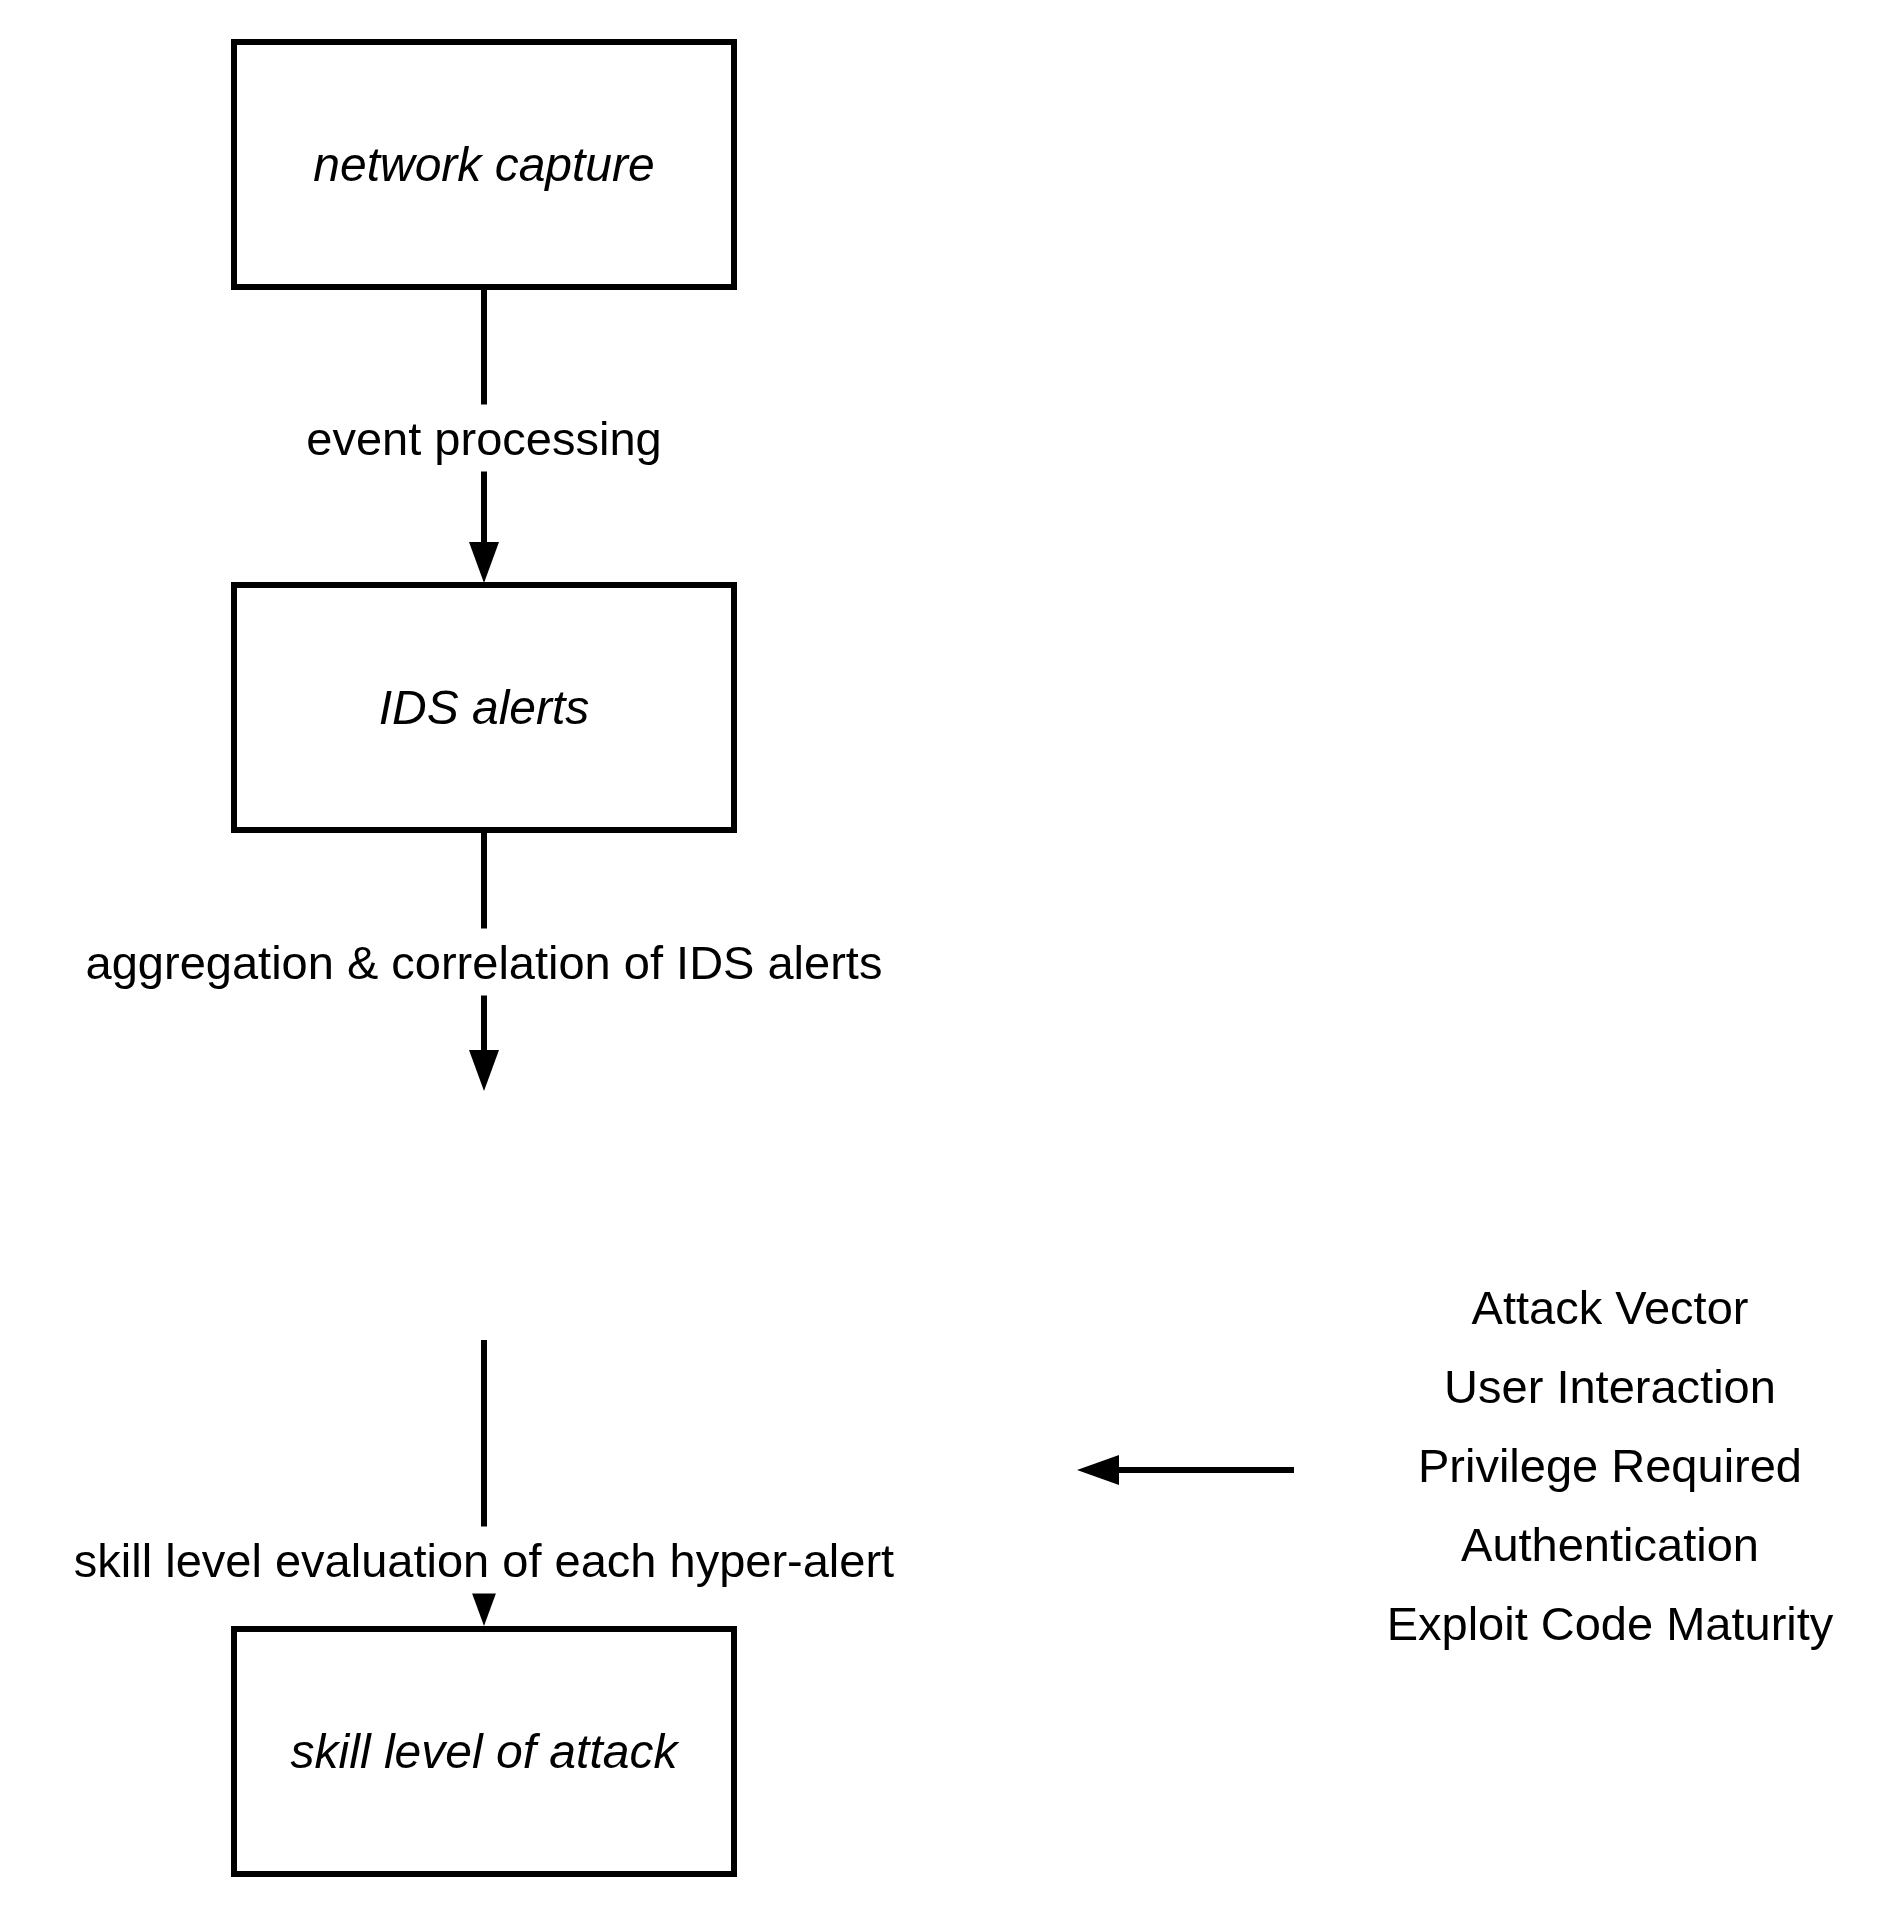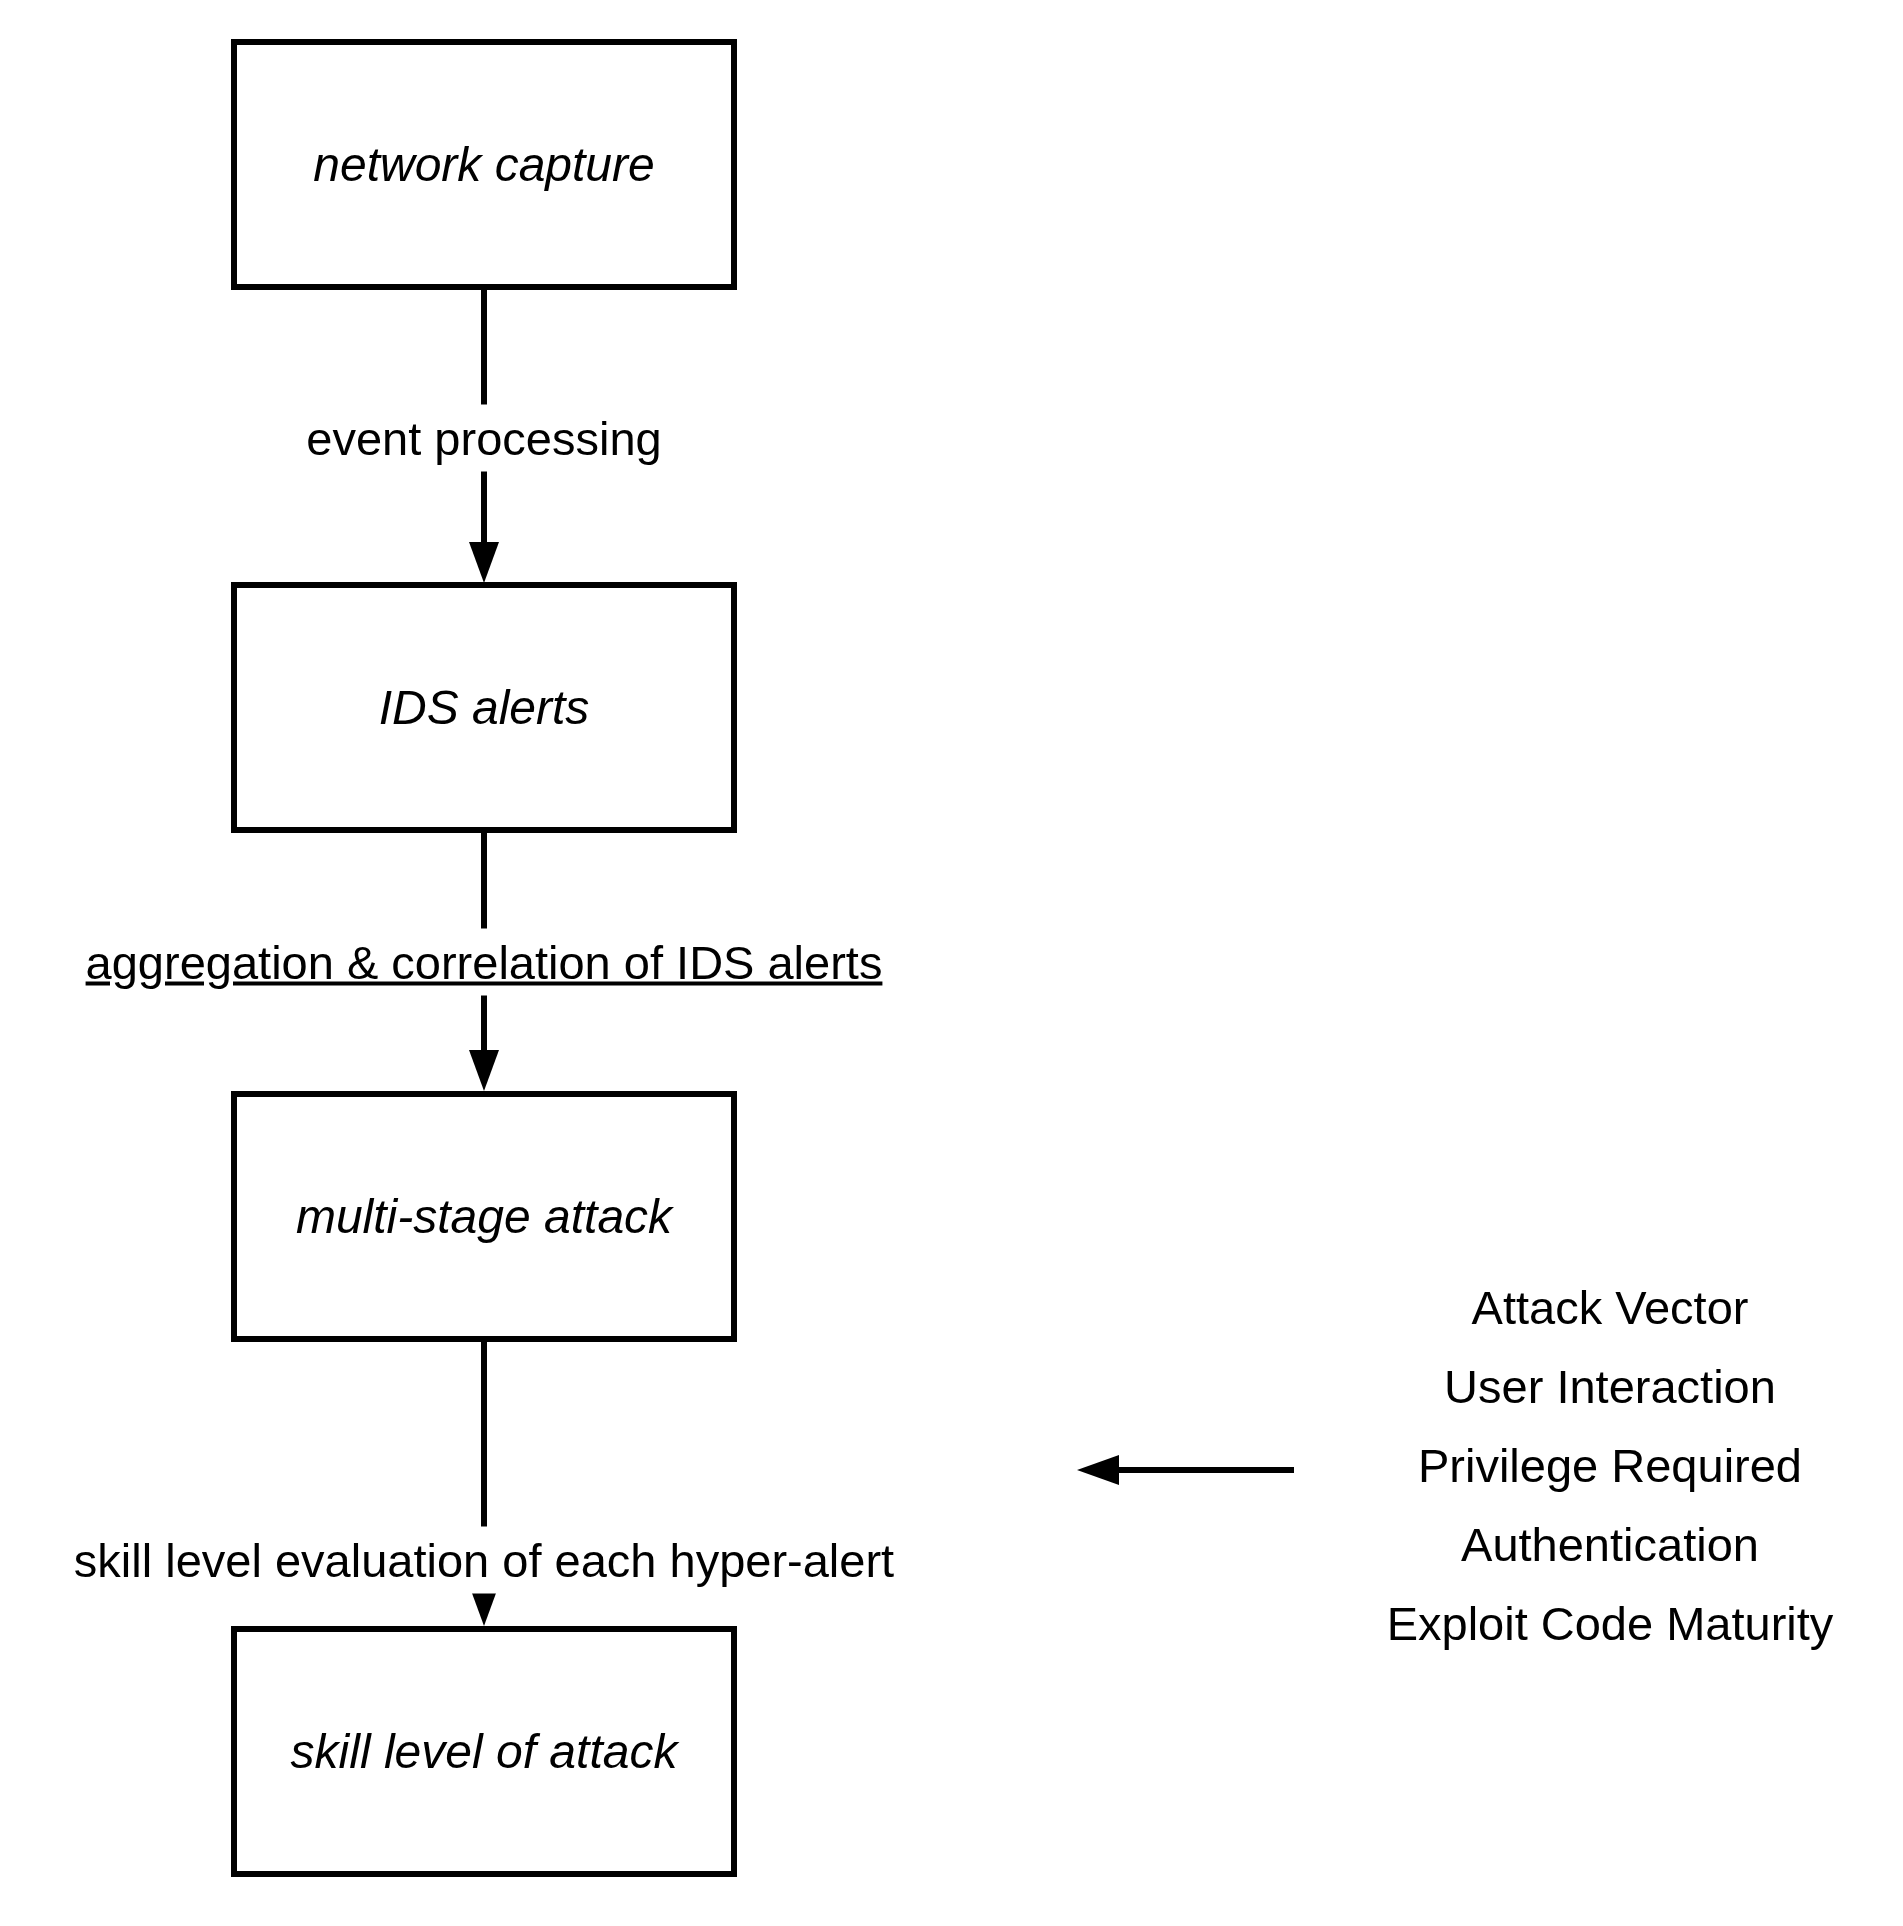--- a/index.html
+++ b/index.html
@@ -71,21 +71,21 @@
     left: 484px;
     transform: translate(-50%, -50%);
     background: #ffffff;
     padding: 10px 15.5px;
     font-size: 47px;
     line-height: 1;
     white-space: nowrap;
     text-align: center;
   }
   .edge-label-1 { top: 438px; }
-  .edge-label-2 { top: 962px; text-decoration: underline; }
+  .edge-label-2 { top: 962px; }
   .edge-label-3 { top: 1560px; }
 
   
   .metric-list {
     position: absolute;
     left: 1257px;
     top: 1268px;
     width: 706px;
     text-align: center;
     font-size: 47px;
@@ -119,23 +119,20 @@
 <div class="canvas">
 
   <div class="flow-box box-2">
     <span class="box-label">IDS alerts</span>
   </div>
 
   <div class="flow-box box-1">
     <span class="box-label">network capture</span>
   </div>
 
-  <div class="flow-box box-3">
-    <span class="box-label">multi-stage attack</span>
-  </div>
 
   <div class="flow-box box-4">
     <span class="box-label">skill level of attack</span>
   </div>
 
   <div class="vline vline-1"></div>
   <div class="arrowhead-down head-1"></div>
   <div class="edge-label edge-label-1">event processing</div>
 
   <div class="vline vline-2"></div>

